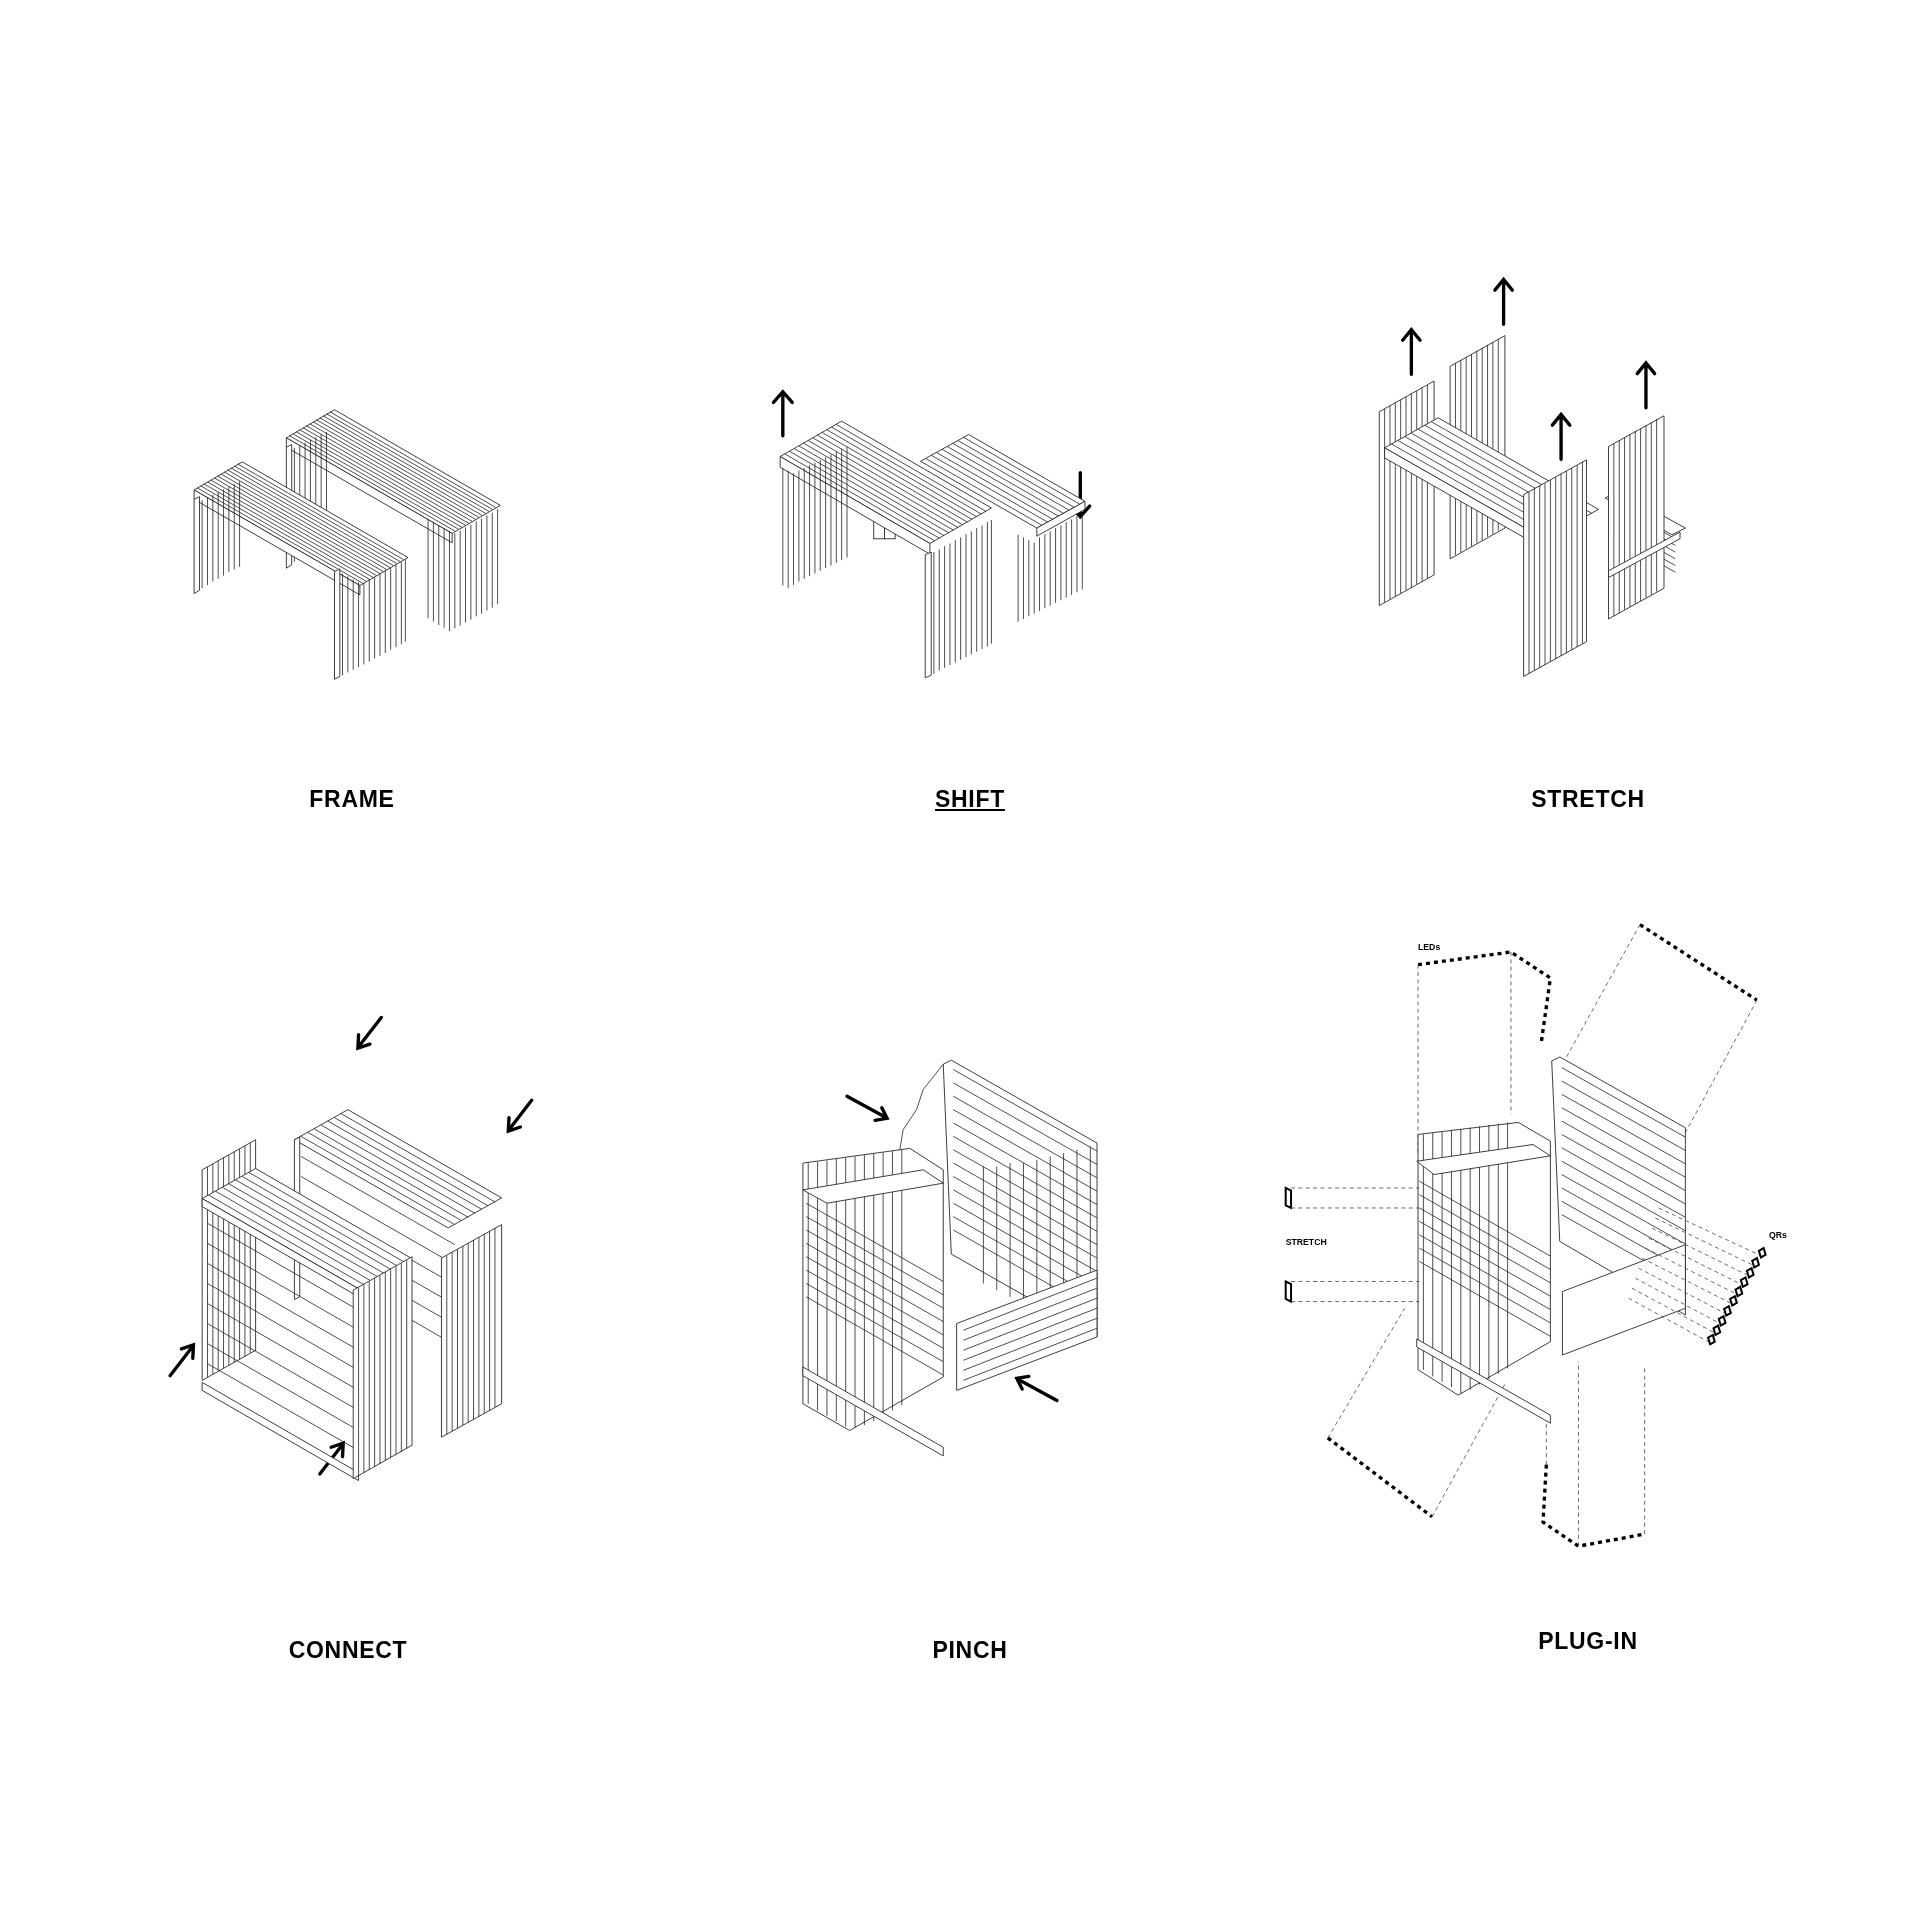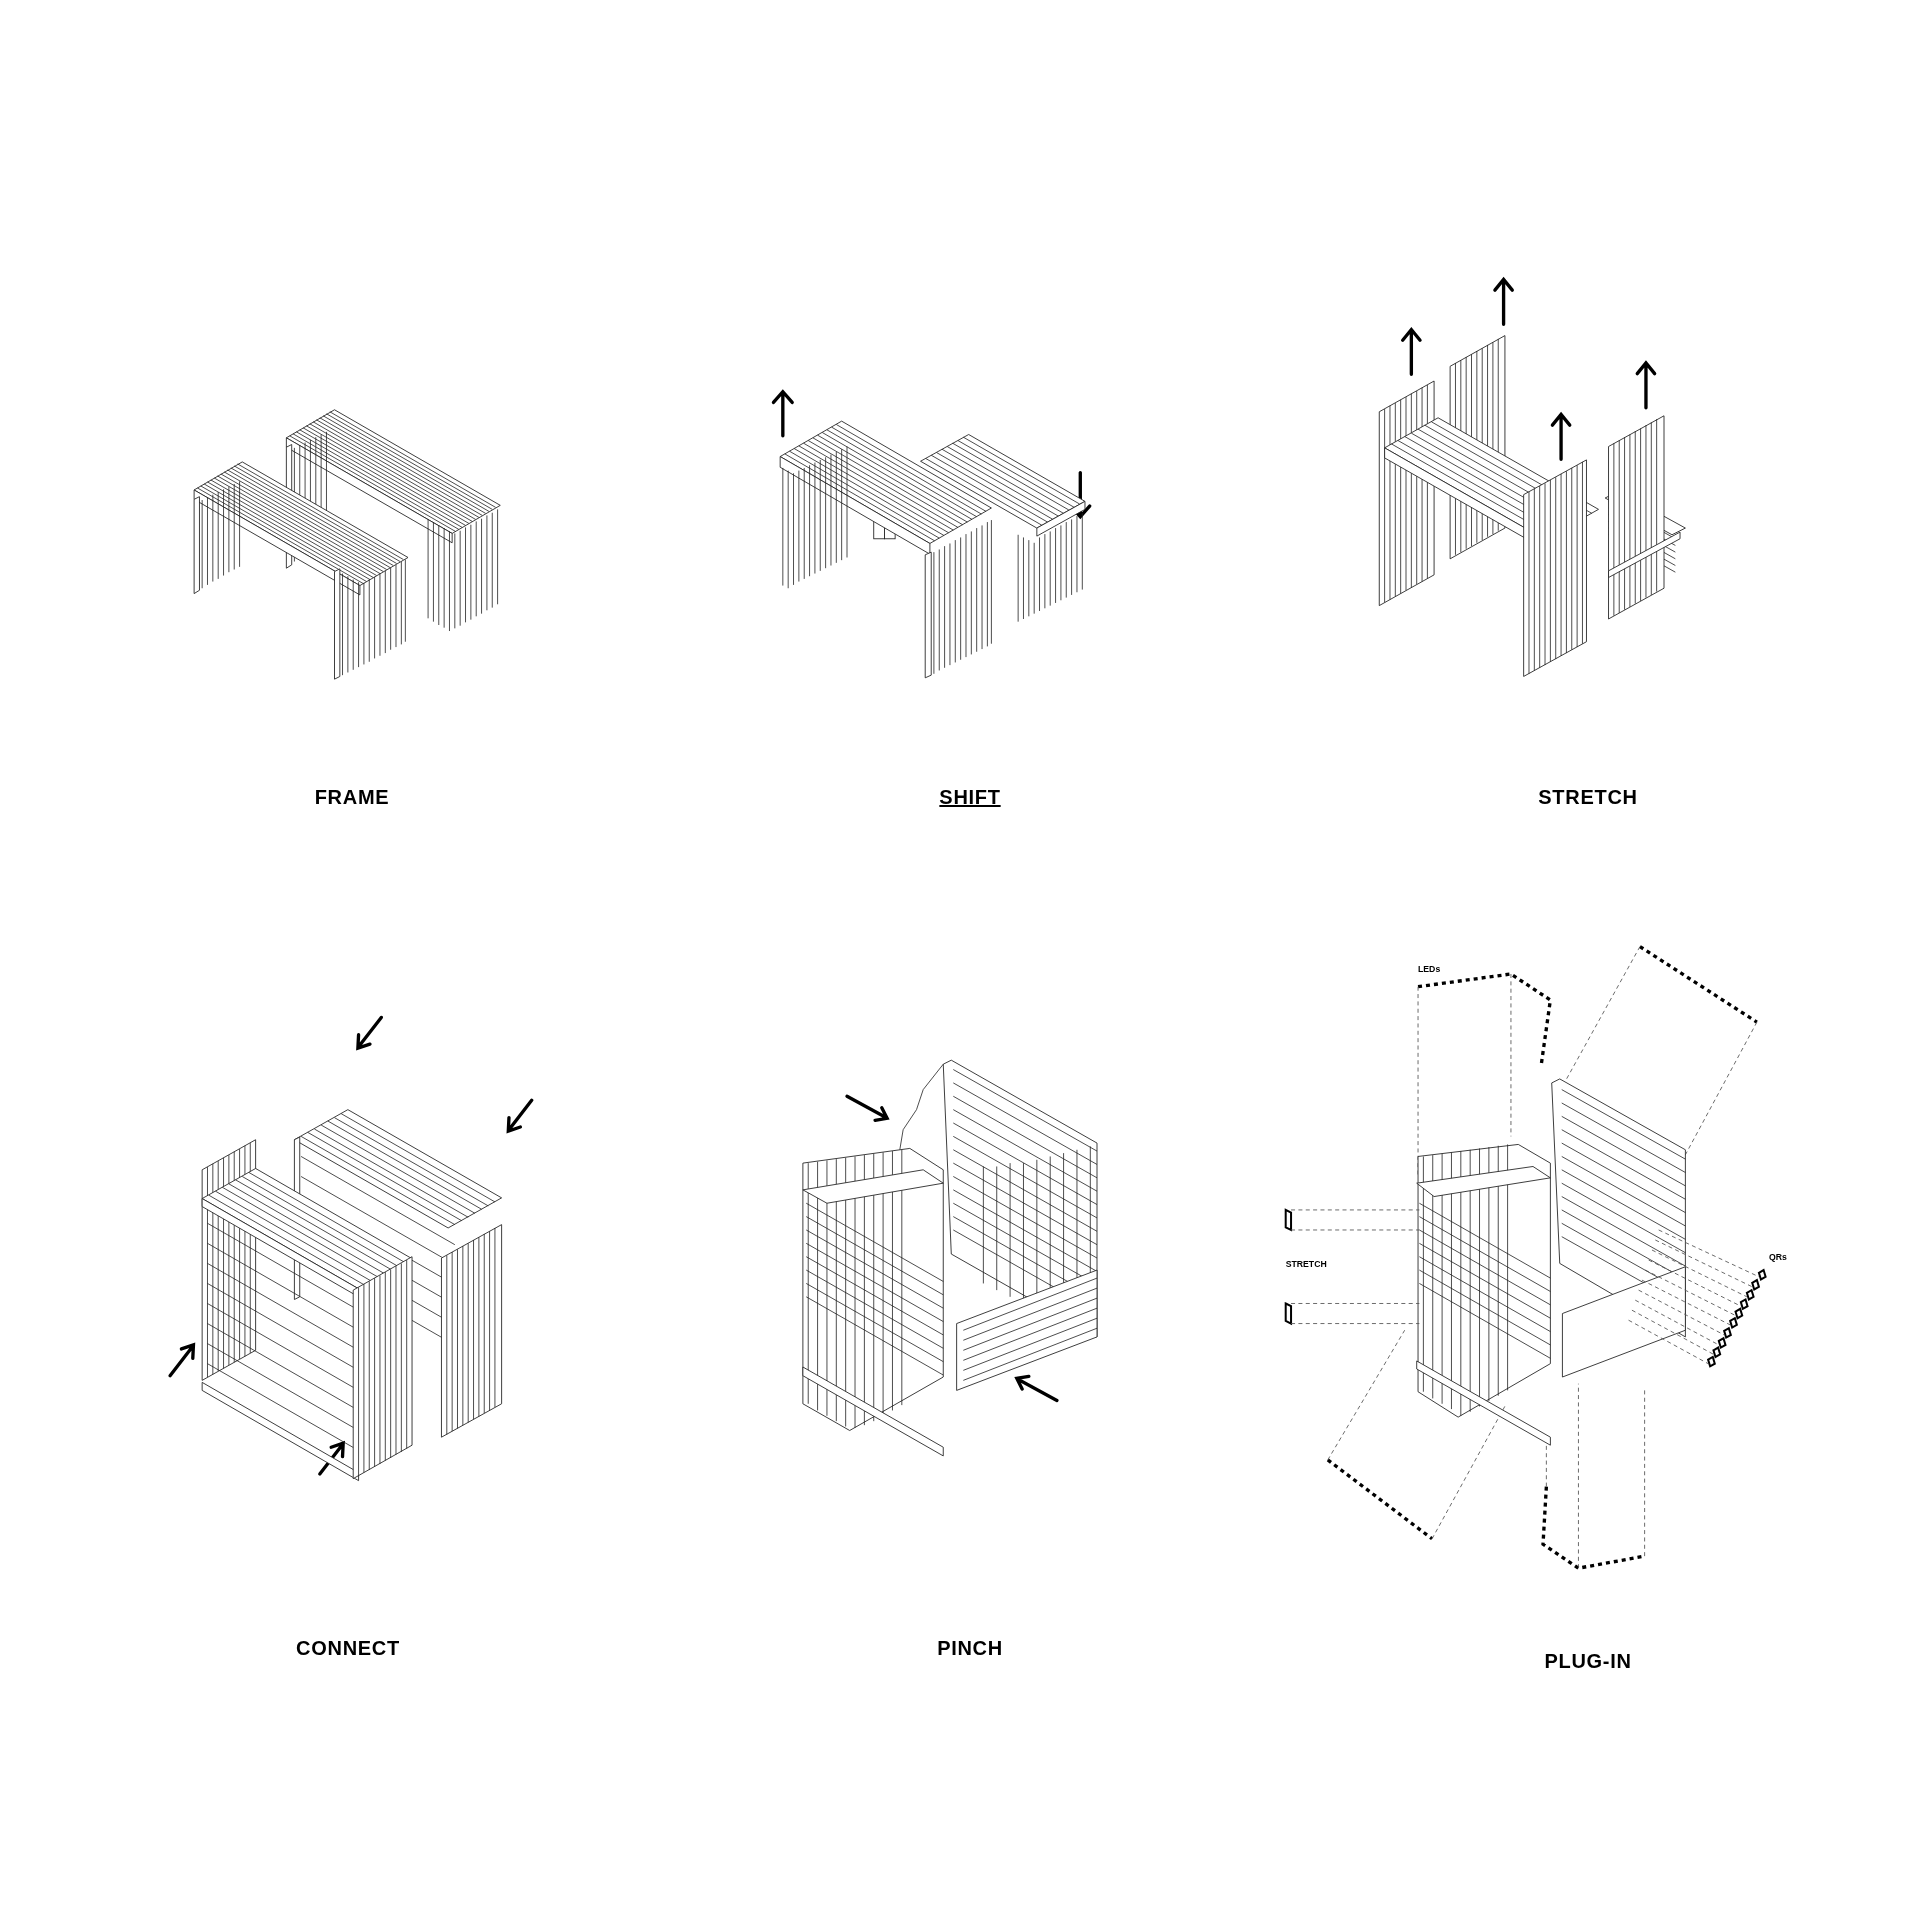--- a/index.html
+++ b/index.html
@@ -3,21 +3,21 @@
 <meta charset="utf-8">
 <style>
   html, body { margin: 0; padding: 0; background: #ffffff; }
   body { width: 1926px; height: 1926px; position: relative; overflow: hidden;
          font-family: "Liberation Sans", "DejaVu Sans", sans-serif; }
   .canvas { position: absolute; left: 0; top: 0; width: 1926px; height: 1926px; }
   .panel { position: absolute; }
   .panel svg { position: absolute; left: 0; top: 0; overflow: visible; }
   .label { position: absolute; transform: translateX(-50%);
            font-family: "Liberation Sans", sans-serif; font-weight: bold;
-           font-size: 20px; letter-spacing: 0.7px; color: #000; white-space: nowrap; }
+           font-size: 23px; letter-spacing: 0.7px; color: #000; white-space: nowrap; }
   .annot { position: absolute; font-family: "Liberation Sans", sans-serif;
            font-weight: bold; font-size: 8.7px; color: #000; white-space: nowrap; }
   .slat { fill: #fff; stroke: #222; stroke-width: 1.3; }
   .line { stroke: #222; stroke-width: 1.2; fill: none; }
   .arrow { stroke: #000; stroke-width: 5; fill: none; stroke-linecap: round; stroke-linejoin: miter; }
   .dashed { stroke: #555; stroke-width: 1.3; stroke-dasharray: 6 5; fill: none; }
   .led { stroke: #000; stroke-width: 5; stroke-dasharray: 6 6; fill: none; }
   .qr { fill: #fff; stroke: #000; stroke-width: 3; }
 </style>
 </head>
@@ -496,21 +496,21 @@
           <line x1="440" y1="705" x2="640" y2="627"></line>
         <line x1="440" y1="720" x2="640" y2="642"></line>
           <line x1="440" y1="735" x2="640" y2="657"></line>
         <line x1="440" y1="750" x2="640" y2="672"></line>
           <line x1="440" y1="765" x2="640" y2="687"></line>
       </g>
     </svg>
     <div class="label" style="left:301px;top:768px;">PINCH</div>
   </div>
 
-  <div class="panel" style="left:1271px;top:869px;width:655px;height:869px;">
+  <div class="panel" style="left:1271px;top:847px;width:655px;height:869px;">
     <svg width="655" height="869" viewBox="0 0 980 1300">
 
       <g>
         <polyline class="led" points="220,176 359,157 418,196 404,295"></polyline>
         <line class="dashed" x1="220" y1="176" x2="220" y2="460"></line>
         <line class="dashed" x1="359" y1="157" x2="359" y2="400"></line>
       </g>
       <g>
         <polyline class="led" points="552,116 727,229"></polyline>
         <line class="dashed" x1="552" y1="116" x2="440" y2="318"></line>

